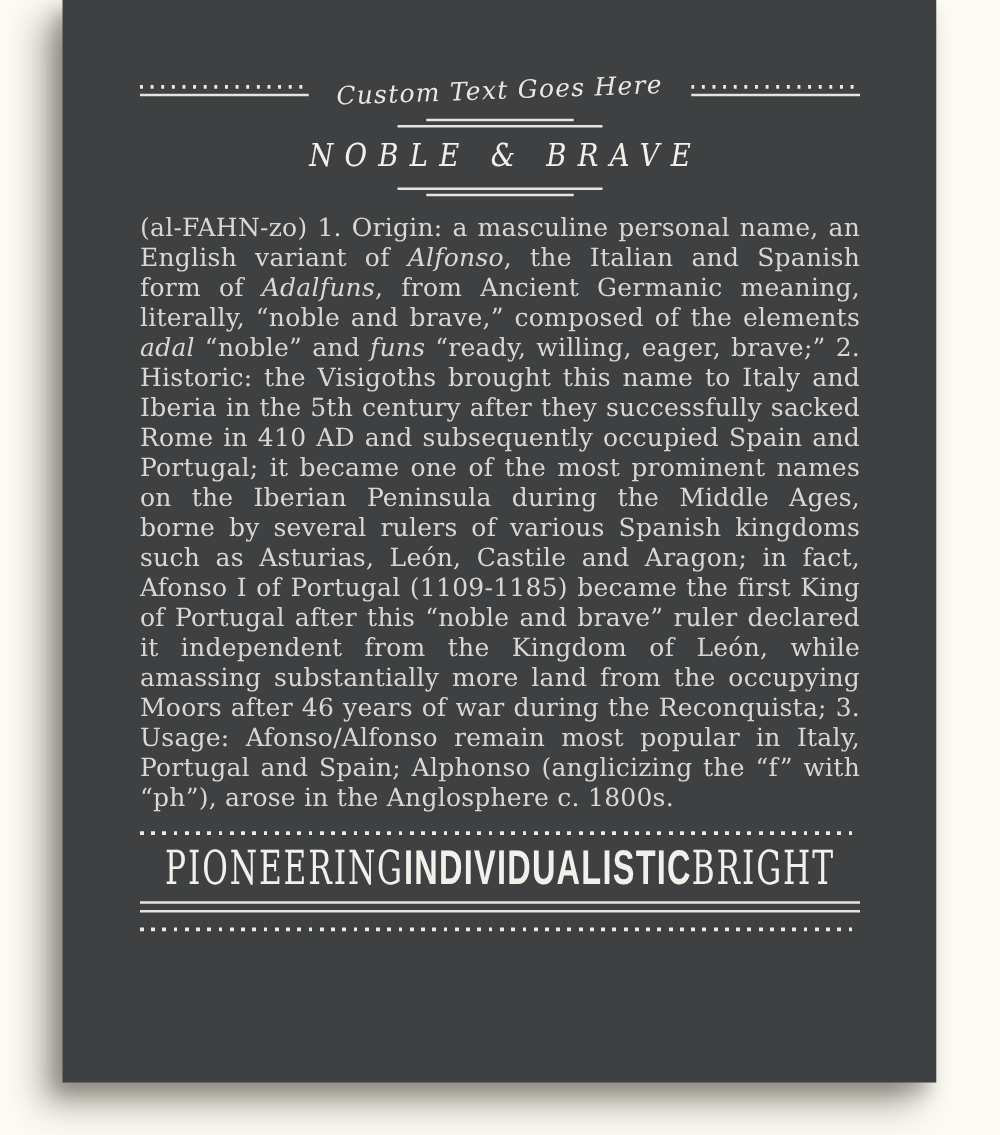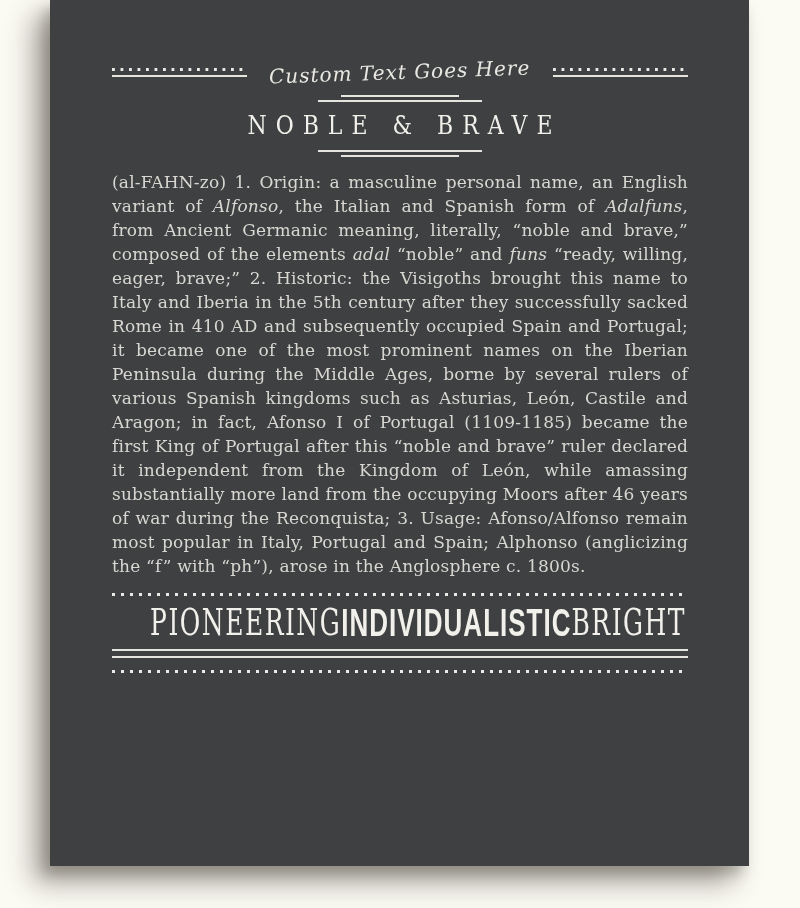--- a/index.html
+++ b/index.html
@@ -64,51 +64,51 @@
     transform:scaleY(1.55);
     white-space:nowrap;
   }
   
   .divider{margin:7px 0 4px;}
   .divider.flip{margin:6px 0 0;}
   .div-line{height:2px;background:var(--line);margin:3px auto 0;}
   .div-line.short{width:118px;}
   .div-line.long{width:164px;}
   .subtitle-block{
-    height:38px;display:flex;align-items:center;justify-content:center;
+    height:38px;display:flex;align-items:center;justify-content:center;font-style:italic;
   }
   .subtitle{
     font-family:"DejaVu Serif", serif;
     font-size:22px;
     letter-spacing:9px;
     transform:scaleY(1.15);
     white-space:nowrap;
     padding-left:9px; 
   }
   
   .definition{
     margin-top:13px;
-    font-size:17px;
+    font-size:20px;
     line-height:24px;
     text-align:justify;
     color:var(--text-body);
     letter-spacing:0.2px;
   }
   .definition .it{font-style:italic;}
   
   .dots-line{
     height:3px;
     background-image:repeating-linear-gradient(90deg,var(--dots) 0 3px,transparent 3px 9px);
   }
   .dots-top{margin-top:15px;}
   .dots-bottom{margin-top:12px;}
   
   .traits{margin-top:4px;}
   .trait-row{
-    display:flex;align-items:center;justify-content:flex-end;
+    display:flex;align-items:center;justify-content:center;
     height:44px;
     padding:0 2px;
   }
   .row-sep{height:2px;background:var(--line);margin:5px 0;}
   .w{
     display:inline-block;
     line-height:1;
     transform:scaleY(1.5);
     white-space:nowrap;
     color:var(--text-bright);

